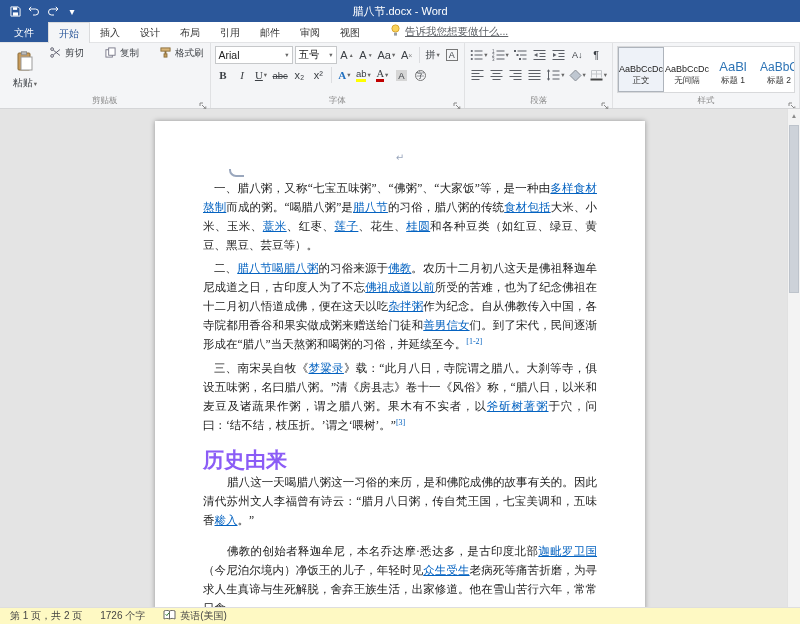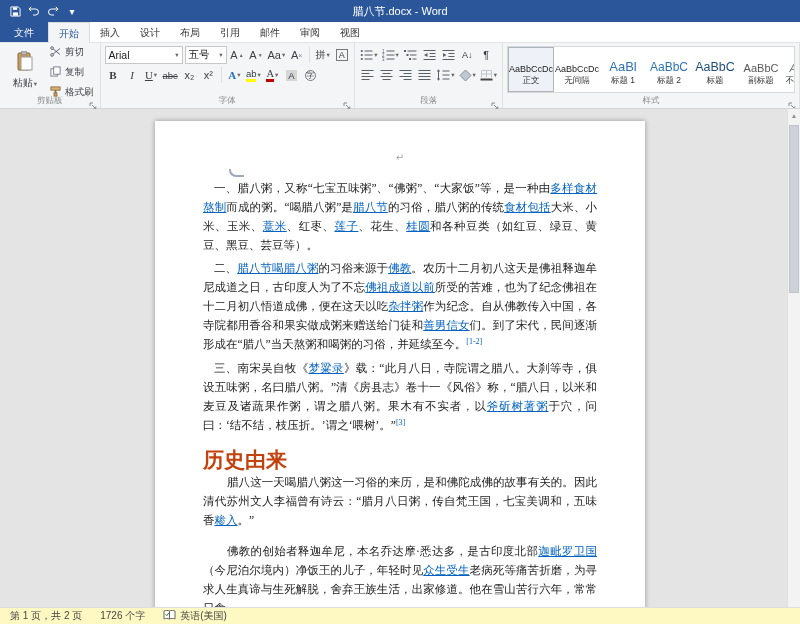--- a/index.html
+++ b/index.html
@@ -28,21 +28,21 @@
   .dlaunch{position:absolute;right:2px;bottom:2px;width:9px;height:9px;}
   .rows{display:flex;flex-direction:column;gap:2px;}
   .row{display:flex;align-items:center;gap:2px;}
   .rbtn{display:inline-flex;align-items:center;justify-content:center;height:18px;min-width:17px;padding:0 1px;
         font-size:11px;color:#3b3f44;border-radius:2px;cursor:default;}
   .caret{font-size:6.5px;color:#666;margin-left:1px;}
   .sep{width:1px;height:16px;background:#dcdde0;margin:0 2px;}
 
   
   .paste{width:42px;display:flex;flex-direction:column;align-items:center;justify-content:center;font-size:10px;color:#3b3f44;gap:2px;}
-  .clipcol{display:flex;flex-direction:column;justify-content:flex-start;gap:7px;margin-left:2px;}
+  .clipcol{display:flex;justify-content:flex-start;gap:17px;margin-left:2px;}
   .clip-row{display:flex;align-items:center;gap:4px;font-size:9.5px;color:#3b3f44;height:15px;padding:0 2px;cursor:default;}
 
   
   .combo{background:#fff;border:1px solid #c6c8ca;height:18px;display:flex;align-items:center;justify-content:space-between;font-size:10.5px;color:#222;padding:0 3px;cursor:default;}
   .combo.fname{width:78px;} .combo.fsize{width:42px;}
   .glyphA{font-size:11px;} .tri{font-size:5px;color:#666;margin-left:1px;vertical-align:top;}
   .supx{font-size:7px;color:#888;vertical-align:top;}
   .bold-g{font-weight:bold;font-family:"Liberation Serif",serif;}
   .ital-g{font-style:italic;font-family:"Liberation Serif",serif;}
   .und-g{text-decoration:underline;font-family:"Liberation Serif",serif;}
@@ -71,21 +71,21 @@
 
   
   .docarea{flex:1;position:relative;overflow:hidden;background:#e4e4e4;}
   .page{width:490px;margin:12px auto 0;background:#fff;min-height:500px;box-shadow:0 0 5px rgba(0,0,0,.35);
         padding:30px 48px 0;position:relative;}
   .pmark{text-align:center;color:#9aa7bd;font-size:10px;height:14px;line-height:14px;}
   .arc-mark{position:absolute;left:74px;top:48px;width:15px;height:8px;border-left:2px solid #9aa7bd;border-bottom:2px solid #9aa7bd;border-bottom-left-radius:7px;}
   .doc{margin-top:14px;font-family:"Liberation Serif","DejaVu Serif",serif;font-size:11.5px;line-height:19px;color:#1c1c1c;text-align:justify;}
   .doc-list{margin:0 0 4px;text-indent:11px;}
   .doc-para{margin:0 0 12px;text-indent:24px;}
-  .doc-heading{font-family:"Liberation Sans","DejaVu Sans",sans-serif;font-size:21px;font-weight:700;margin:14px 0 4px;text-indent:0;color:#c2410c;}
+  .doc-heading{font-family:"Liberation Sans","DejaVu Sans",sans-serif;font-size:21px;font-weight:700;margin:14px 0 4px;text-indent:0;color:#8b5cf6;}
   .doc-sublink{font-size:9.5px;margin:0 0 10px 58px;}
   .doc-link{color:#0563c1;text-decoration:underline;}
   .doc-sup{color:#0563c1;font-size:8px;position:relative;top:-4px;}
 
   
   .scrollbar{position:absolute;top:0;right:0;bottom:0;width:13px;background:#f3f3f3;border-left:1px solid #e1e1e1;}
   .scroll-up{height:13px;text-align:center;font-size:6.5px;color:#8a8a8a;line-height:13px;cursor:default;}
   .scroll-thumb{position:absolute;top:16px;left:1px;width:10px;height:168px;background:#cdd2d9;border:1px solid #bdc3cb;cursor:default;}
 
   
@@ -127,20 +127,29 @@
   <div class="tabrow">
     <div class="tab file">文件</div>
     <div class="tab active">开始</div>
     <div class="tab">插入</div>
     <div class="tab">设计</div>
     <div class="tab">布局</div>
     <div class="tab">引用</div>
     <div class="tab">邮件</div>
     <div class="tab">审阅</div>
     <div class="tab">视图</div>
+    <div class="tellme">
+      <span>
+        <svg width="11" height="13" viewBox="0 0 11 13">
+            <circle cx="5.5" cy="4.5" r="3.6" fill="#fbd35a" stroke="#d9a62e"></circle>
+            <rect x="4" y="8.6" width="3" height="3" fill="#9aa0a6"></rect>
+          </svg>
+      </span>
+      <span class="tellme-text">告诉我您想要做什么...</span>
+    </div>
   </div>
 
   <div class="ribbon">
 
     <div class="rgroup">
       <div class="paste">
         <span>
           <svg width="18" height="21" viewBox="0 0 18 21">
               <rect x="2" y="2" width="12" height="17" rx="1" fill="#c89b5a" stroke="#8a6d3b"></rect>
               <rect x="5.5" y="0.8" width="5" height="3" fill="#bdbdbd" stroke="#8f8f8f"></rect>

